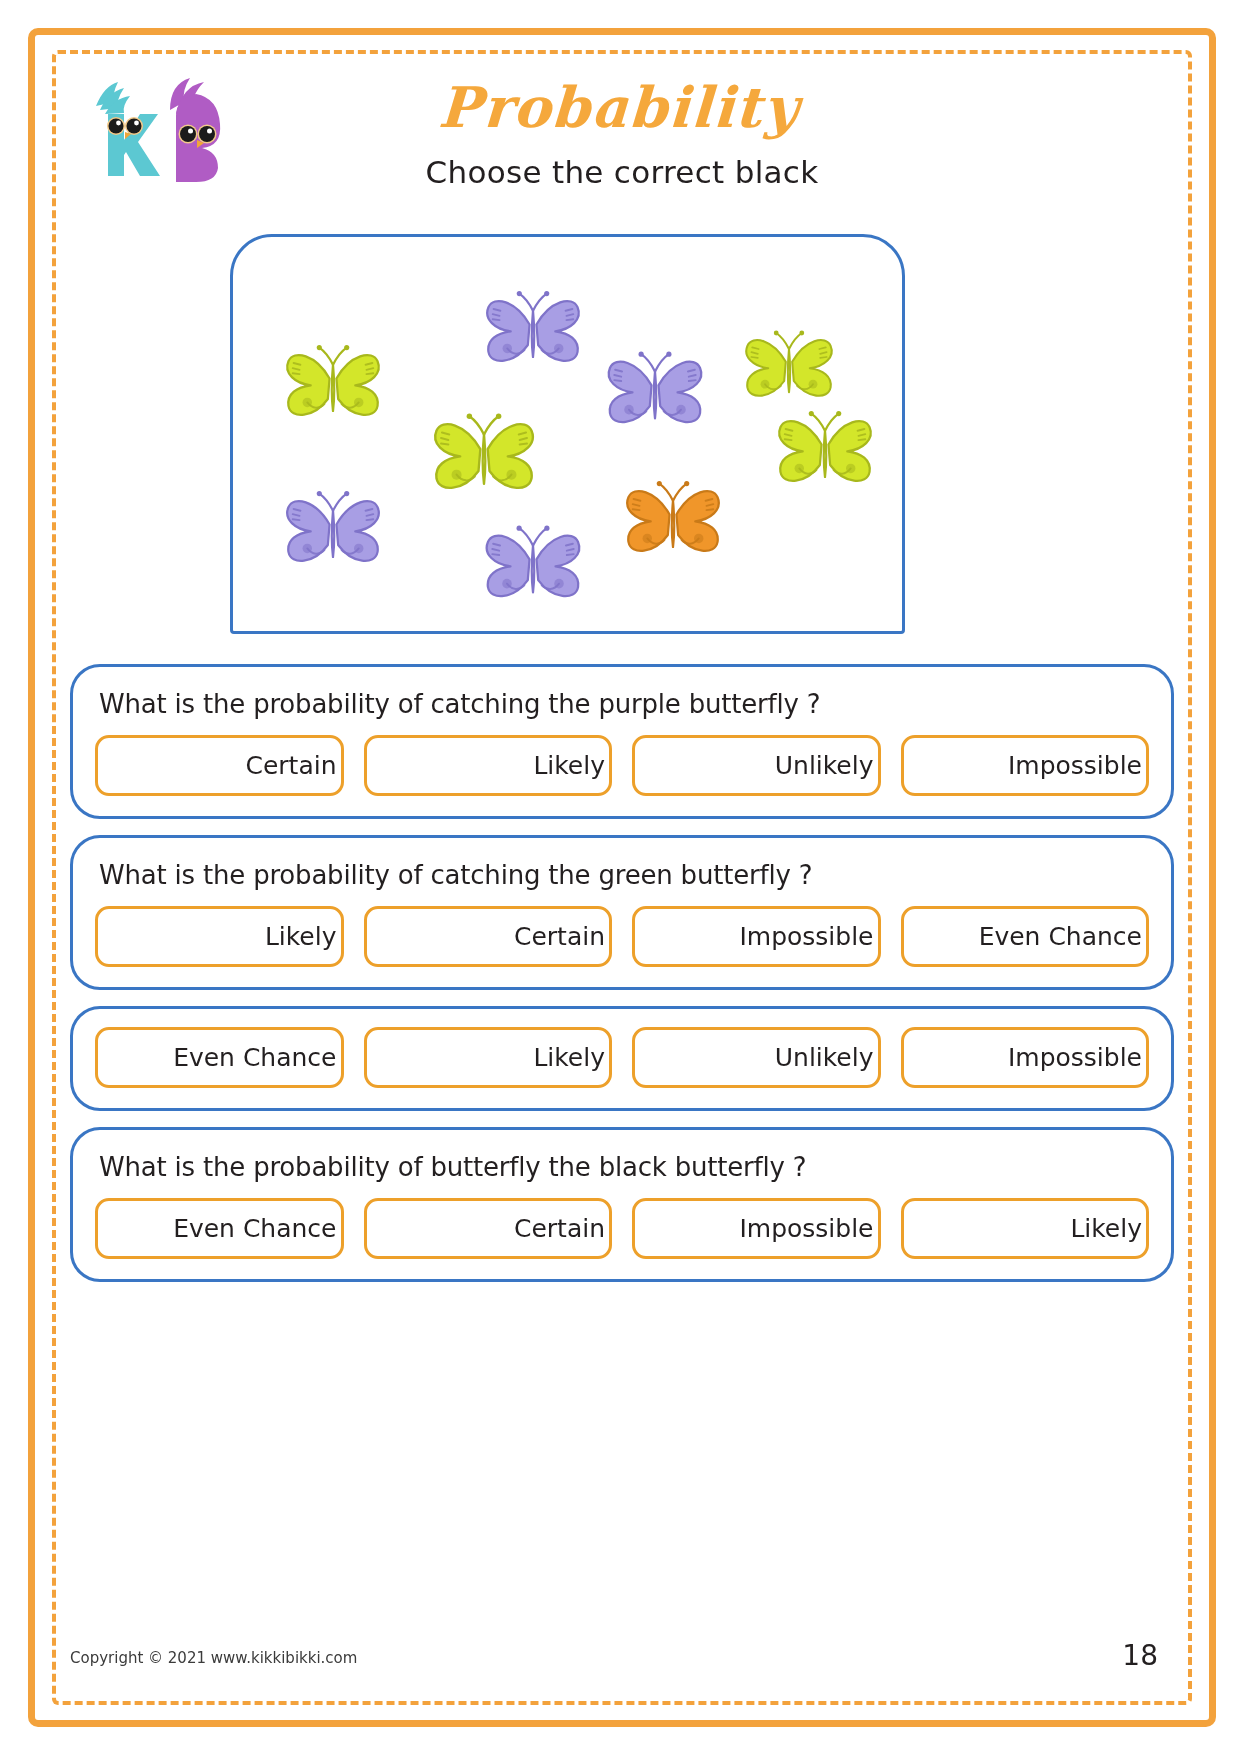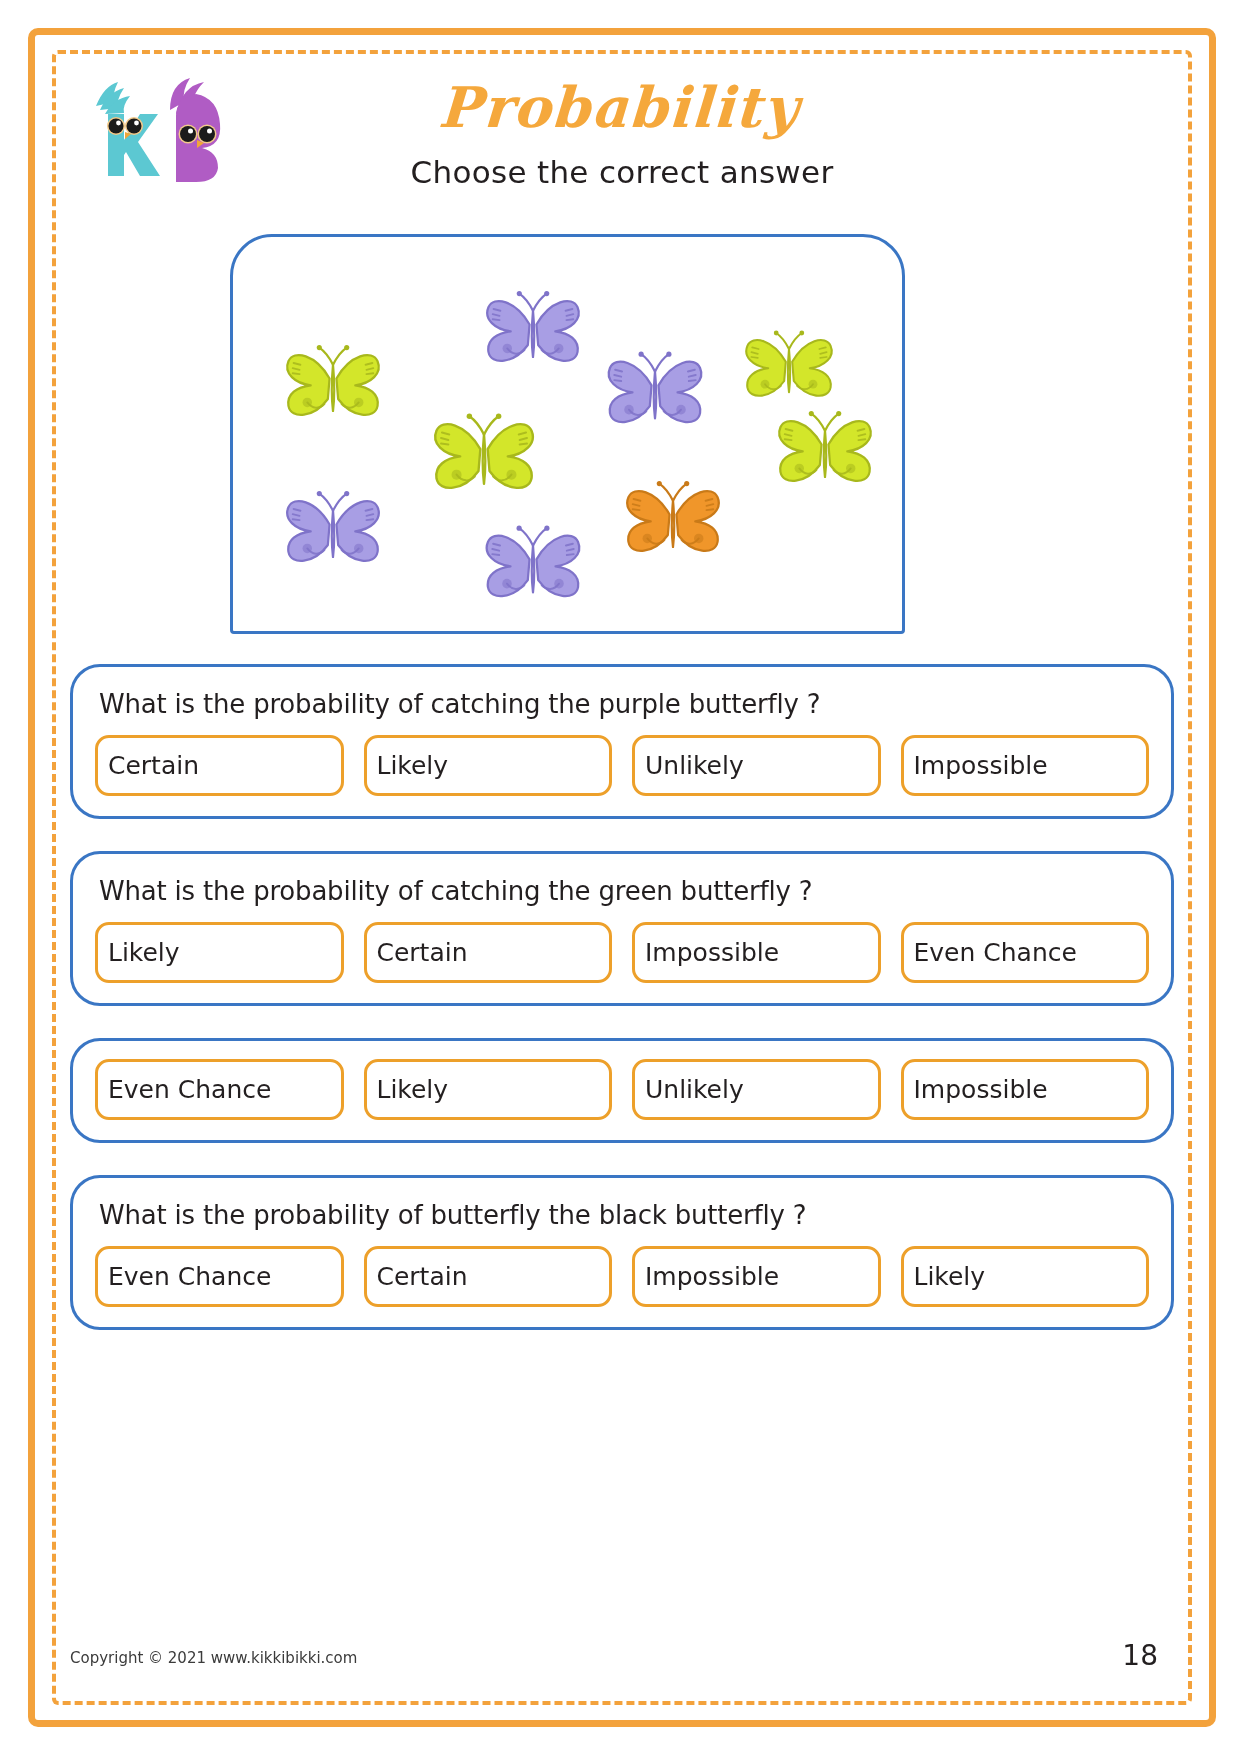--- a/index.html
+++ b/index.html
@@ -117,40 +117,40 @@
 
   
   .questions {
     margin-top: 18px;
   }
   .qcard {
     border: 3.5px solid #3a76c4;
     border-radius: 30px;
     box-sizing: border-box;
     padding: 18px 22px 20px 22px;
-    margin-bottom: 32px;
+    margin-bottom: 16px;
     background: #ffffff;
   }
   .qtext {
     font-family: "DejaVu Sans", sans-serif;
     font-size: 26px;
     color: #231f20;
     margin: 4px 0 16px 4px;
     letter-spacing: -0.2px;
   }
   .opts {
     display: flex;
     gap: 20px;
   }
   .opt {
     flex: 1 1 0;
     border: 3.5px solid #eda02a;
     border-radius: 14px;
     background: #ffffff;
-    text-align: left;
+    text-align: right;
     padding: 13px 4px 13px 10px;
     font-family: "DejaVu Sans", sans-serif;
     font-size: 25px;
     color: #231f20;
     box-sizing: border-box;
     white-space: nowrap;
   }
 
   
   .footer {
@@ -217,21 +217,21 @@
             <circle cx="110" cy="58" r="8" fill="#1b1b1b"></circle>
             <circle cx="129" cy="58" r="8" fill="#1b1b1b"></circle>
             <circle cx="112.5" cy="55" r="2.5" fill="#ffffff"></circle>
             <circle cx="131.5" cy="55" r="2.5" fill="#ffffff"></circle>
             <path d="M119 64 L126 67 L119 72 Z" fill="#f0a63a"></path>
           </g>
         </svg>
       </div>
 
       <div class="title">Probability</div>
-      <div class="subtitle">Choose the correct answer</div>
+      <div class="subtitle">Choose the correct black</div>
     </div>
 
     <div class="illus-wrap">
       <div class="illus-panel" id="illus-panel">
           <div class="bfly" style="left: 248px; top: 48px; width: 104px; height: 90px;">
   <svg viewBox="0 0 120 105" xmlns="http://www.w3.org/2000/svg">
     <g stroke="#7f73c9" stroke-width="2.6" stroke-linejoin="round" stroke-linecap="round">
       <path d="M56 46 C40 18 14 12 8 26 C2 40 16 52 34 54 C18 56 6 64 8 78 C11 94 38 92 54 70 Z" fill="#a89ee4"></path>
       <path d="M64 46 C80 18 106 12 112 26 C118 40 104 52 86 54 C102 56 114 64 112 78 C109 94 82 92 66 70 Z" fill="#a89ee4"></path>
       <path d="M60 30 C58 52 58 68 60 84 C62 68 62 52 60 30 Z" fill="#fdf6e2"></path>

